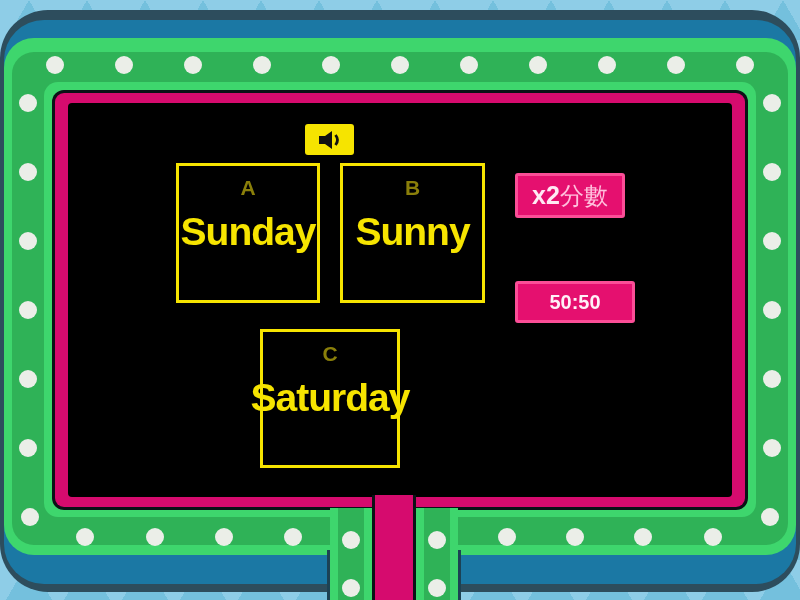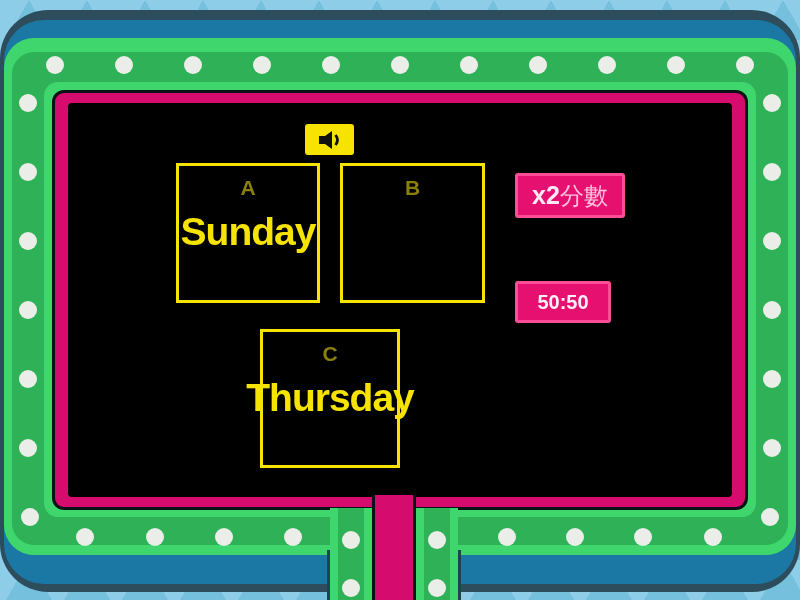--- a/index.html
+++ b/index.html
@@ -40,21 +40,21 @@
   .opt-a{left:176px;top:163px;width:144px;height:140px;}
   .opt-b{left:340px;top:163px;width:145px;height:140px;}
   .opt-c{left:260px;top:329px;width:140px;height:139px;}
   .opt-letter{color:#8a7f0a;font-weight:bold;font-size:21px;line-height:26px;}
   .opt-text{color:#f6e400;font-weight:bold;font-size:39px;line-height:44px;letter-spacing:-1px;margin-top:9px;}
 
   
   .powerup{background:#e5106f;border:3px solid #fb4e97;border-radius:3px;box-sizing:border-box;
            display:flex;align-items:center;justify-content:center;cursor:pointer;}
   .pu-x2{left:515px;top:173px;width:110px;height:45px;}
-  .pu-5050{left:515px;top:281px;width:96px;height:42px;}
+  .pu-5050{left:515px;top:281px;width:120px;height:42px;}
   .pu-time{left:515px;top:386px;width:110px;height:46px;}
   .pu-strong{color:#ffeaf4;font-weight:bold;font-size:25px;}
   .pu-cjk{color:#ffc0dd;font-size:24px;letter-spacing:0px;}
   .pu-white{color:#fff0f7;font-weight:bold;font-size:20px;}
 </style>
 </head>
 <body>
 
 <div class="stage">
 
@@ -122,24 +122,25 @@
       </svg>
     </span>
   </button>
 
   <div class="abs option opt-a">
     <span class="opt-letter">A</span>
     <span class="opt-text">Sunday</span>
   </div>
   <div class="abs option opt-b">
     <span class="opt-letter">B</span>
+    <span class="opt-text">Sunny</span>
   </div>
   <div class="abs option opt-c">
     <span class="opt-letter">C</span>
-    <span class="opt-text">Thursday</span>
+    <span class="opt-text">Saturday</span>
   </div>
 
   <div class="abs powerup pu-x2">
     <span class="pu-strong">x2</span>
       <span class="pu-cjk">分數</span>
   </div>
   <div class="abs powerup pu-5050">
     <span class="pu-white">50:50</span>
   </div>
 

